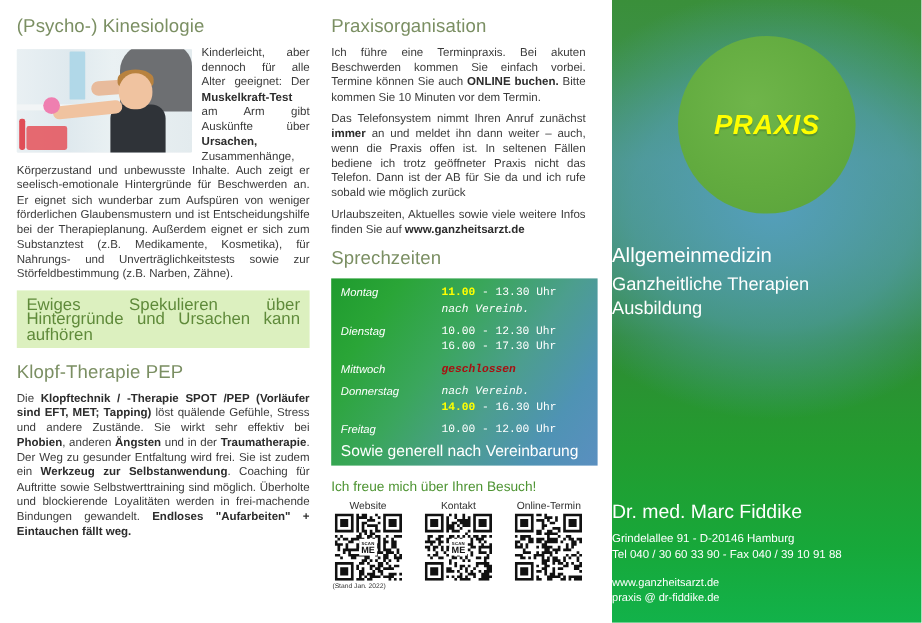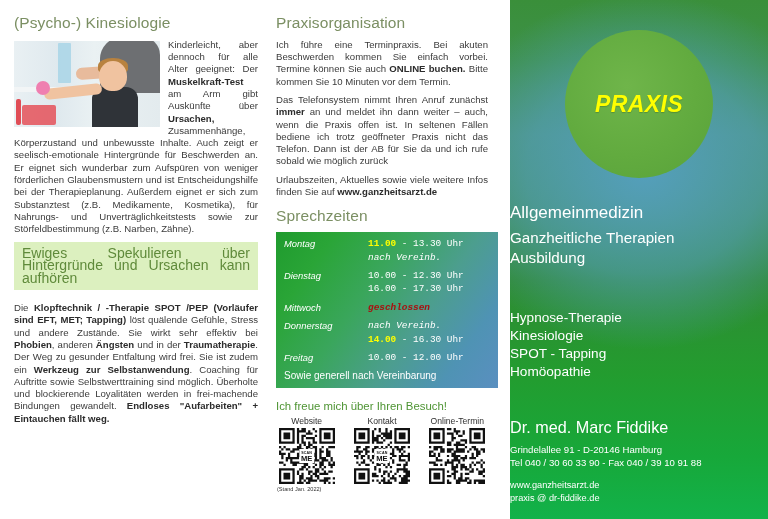--- a/index.html
+++ b/index.html
@@ -85,21 +85,21 @@
     width:222px;
     box-sizing:border-box;
   }
   .hours table{border-collapse:collapse;width:100%;}
   .hours td{padding:0 0 1px 0;vertical-align:top;line-height:12.4px;}
   .hours td.day{font-style:italic;font-weight:400;width:84px;white-space:nowrap;}
   .hours td.time{font-style:normal;font-family:Liberation Mono, monospace;}
   .hours .hl{color:#ffff00;font-weight:700;}
   .hours .closed{color:#a81010;font-weight:700;font-style:italic;}
   .hours .it{font-style:italic;}
-  .hours .note{margin-top:5px;font-size:10px;line-height:12px;}
+  .hours .note{margin-top:5px;font-size:13px;line-height:12px;}
   .spacer-row td{height:4px;}
 
   
   .invite{
     margin:11px 0 3px 0;
     font-size:11.4px;
     color:#4e9433;
     line-height:14px;
   }
   .qrrow{display:flex;gap:14px;margin-top:2px;}
@@ -165,20 +165,21 @@
       <div class="kidarm"></div>
       <div class="ball"></div>
       <div class="redbox"></div>
       <div class="redbar"></div>
     </div>
 
     <p class="body"><span>Kinderleicht, aber dennoch für alle Alter geeignet: Der </span><b>Muskelkraft-Test</b><span> am Arm gibt Auskünfte über </span><b>Ursachen,</b><span> Zusammenhänge, Körperzustand und unbewusste Inhalte. Auch zeigt er seelisch-emotionale Hintergründe für Beschwerden an. Er eignet sich wunderbar zum Aufspüren von weniger förderlichen Glaubensmustern und ist Entscheidungshilfe bei der Therapieplanung. Außerdem eignet er sich zum Substanztest (z.B. Medikamente, Kosmetika), für Nahrungs- und Unverträglichkeitstests sowie zur Störfeldbestimmung (z.B. Narben, Zähne).</span></p>
 
     <div class="highlight">Ewiges Spekulieren über Hintergründe und Ursachen kann aufhören</div>
 
+    <h2 class="sec">Klopf-Therapie PEP</h2>
     <p class="body"><span>Die </span><b>Klopftechnik / -Therapie SPOT /PEP (Vorläufer sind EFT, MET; Tapping)</b><span> löst quälende Gefühle, Stress und andere Zustände. Sie wirkt sehr effektiv bei </span><b>Phobien</b><span>, anderen </span><b>Ängsten</b><span> und in der </span><b>Traumatherapie</b><span>. Der Weg zu gesunder Entfaltung wird frei. Sie ist zudem ein </span><b>Werkzeug zur Selbstanwendung</b><span>. Coaching für Auftritte sowie Selbstwerttraining sind möglich. Überholte und blockierende Loyalitäten werden in frei-machende Bindungen gewandelt. </span><b>Endloses "Aufarbeiten" + Eintauchen fällt weg.</b></p>
   </div>
 
   <div class="col col-mid">
 
     <h2 class="sec mid">Praxisorganisation</h2>
 
     <p class="body"><span>Ich führe eine Terminpraxis. Bei akuten Beschwerden kommen Sie einfach vorbei. Termine können Sie auch </span><b>ONLINE buchen.</b><span> Bitte kommen Sie 10 Minuten vor dem Termin.</span></p>
     <p class="body"><span>Das Telefonsystem nimmt Ihren Anruf zunächst </span><b>immer</b><span> an und meldet ihn dann weiter – auch, wenn die Praxis offen ist. In seltenen Fällen bediene ich trotz geöffneter Praxis nicht das Telefon. Dann ist der AB für Sie da und ich rufe sobald wie möglich zurück</span></p>
     <p class="body"><span>Urlaubszeiten, Aktuelles sowie viele weitere Infos finden Sie auf </span><b>www.ganzheitsarzt.de</b></p>
@@ -284,26 +285,20 @@
     <div class="stand">(Stand Jan. 2022)</div>
   </div>
 
   <div class="panel">
     <div class="circle">
       <span>PRAXIS</span>
     </div>
     <div class="t1">Allgemeinmedizin</div>
     <div class="t2">Ganzheitliche Therapien</div>
     <div class="t3">Ausbildung</div>
-    <div class="svc" id="panel-services">
-        <div>Hypnose-Therapie</div>
-        <div>Kinesiologie</div>
-        <div>SPOT - Tapping</div>
-        <div>Homöopathie</div>
-      </div>
     <div class="name">Dr. med. Marc Fiddike</div>
     <div class="addr">
       <div>Grindelallee 91 - D-20146 Hamburg</div>
       <div>Tel  040  / 30 60 33 90  - Fax  040  / 39 10 91 88</div>
     </div>
     <div class="web">
       <div>www.ganzheitsarzt.de</div>
       <div>praxis @ dr-fiddike.de</div>
     </div>
   </div>

